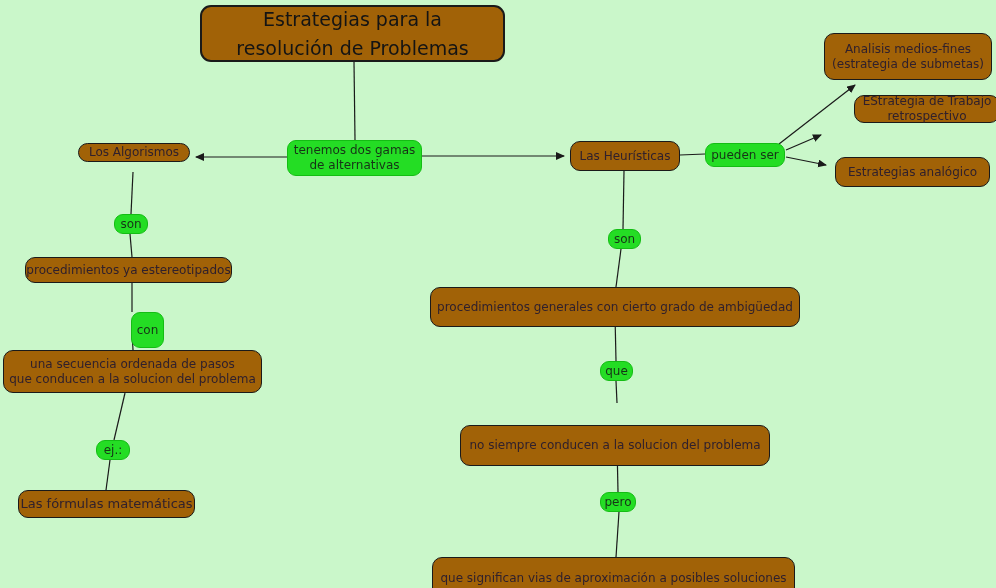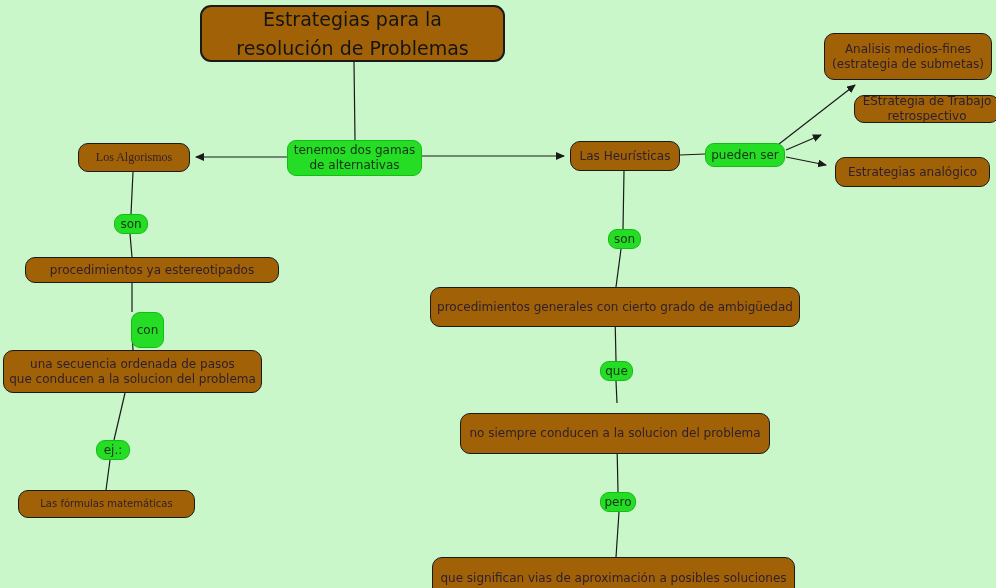--- a/index.html
+++ b/index.html
@@ -75,52 +75,52 @@
       <line x1="619" y1="512" x2="616" y2="557"></line>
     </g>
   </svg>
 
   <div class="node concept title" style="left:200px;top:5px;width:305px;height:57px;">Estrategias para la
 resolución de Problemas</div>
 
   <div class="node link" style="left:287px;top:140px;width:135px;height:36px;">tenemos dos gamas
 de alternativas</div>
 
-  <div class="node concept" style="left:78px;top:143px;width:112px;height:29px;font-family:Liberation Serif, serif;">Los Algorismos</div>
+  <div class="node concept" style="left:78px;top:143px;width:112px;height:19px;">Los Algorismos</div>
 
   <div class="node concept" style="left:570px;top:141px;width:110px;height:30px;">Las Heurísticas</div>
 
   <div class="node link" style="left:705px;top:143px;width:80px;height:24px;">pueden ser</div>
 
   <div class="node concept" style="left:824px;top:33px;width:168px;height:47px;">Analisis medios-fines
 (estrategia de submetas)</div>
 
   <div class="node concept" style="left:830px;top:95px;width:146px;height:28px;margin-left:24px;">EStrategia de Trabajo
 retrospectivo</div>
 
   <div class="node concept" style="left:835px;top:157px;width:155px;height:30px;">Estrategias analógico</div>
 
   <div class="node link" style="left:114px;top:214px;width:34px;height:20px;">son</div>
 
-  <div class="node concept" style="left:25px;top:257px;width:254px;height:26px;">procedimientos ya estereotipados</div>
+  <div class="node concept" style="left:25px;top:257px;width:207px;height:26px;">procedimientos ya estereotipados</div>
 
   <div class="node link" style="left:131px;top:312px;width:33px;height:36px;">con</div>
 
   <div class="node concept" style="left:3px;top:350px;width:259px;height:43px;">una secuencia ordenada de pasos
 que conducen a la solucion del problema</div>
 
   <div class="node link" style="left:96px;top:440px;width:34px;height:20px;">ej.:</div>
 
-  <div class="node concept" style="left:18px;top:490px;width:177px;height:28px;font-size:10px;">Las fórmulas matemáticas</div>
+  <div class="node concept" style="left:18px;top:490px;width:177px;height:28px;font-size:13px;">Las fórmulas matemáticas</div>
 
   <div class="node link" style="left:608px;top:229px;width:33px;height:20px;">son</div>
 
   <div class="node concept" style="left:430px;top:287px;width:370px;height:40px;">procedimientos generales con cierto grado de ambigüedad</div>
 
   <div class="node link" style="left:600px;top:361px;width:33px;height:20px;">que</div>
 
-  <div class="node concept" style="left:460px;top:413px;width:310px;height:41px;">no siempre conducen a la solucion del problema</div>
+  <div class="node concept" style="left:460px;top:425px;width:310px;height:41px;">no siempre conducen a la solucion del problema</div>
 
   <div class="node link" style="left:600px;top:492px;width:36px;height:20px;">pero</div>
 
   <div class="node concept" style="left:432px;top:557px;width:363px;height:42px;">que significan vias de aproximación a posibles soluciones</div>
 
 </div>
 
 </body></html>

